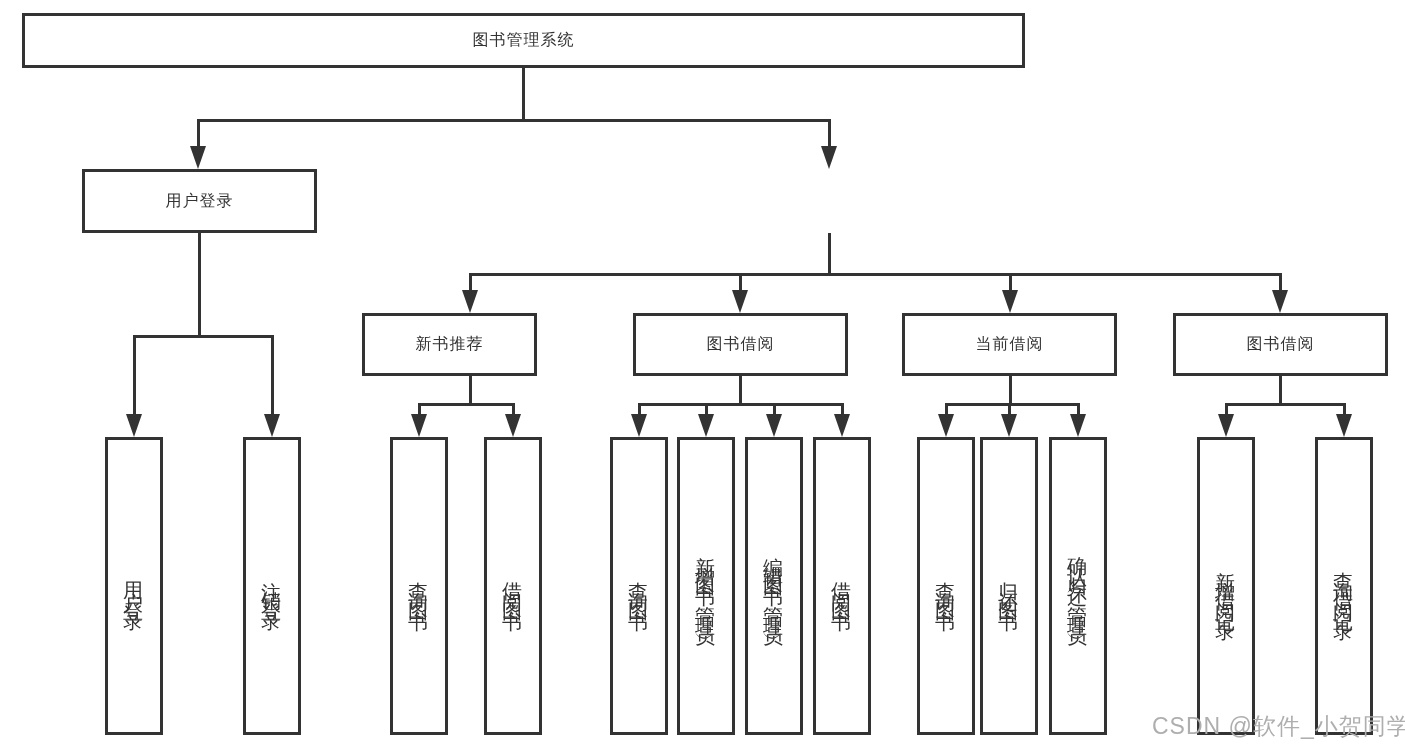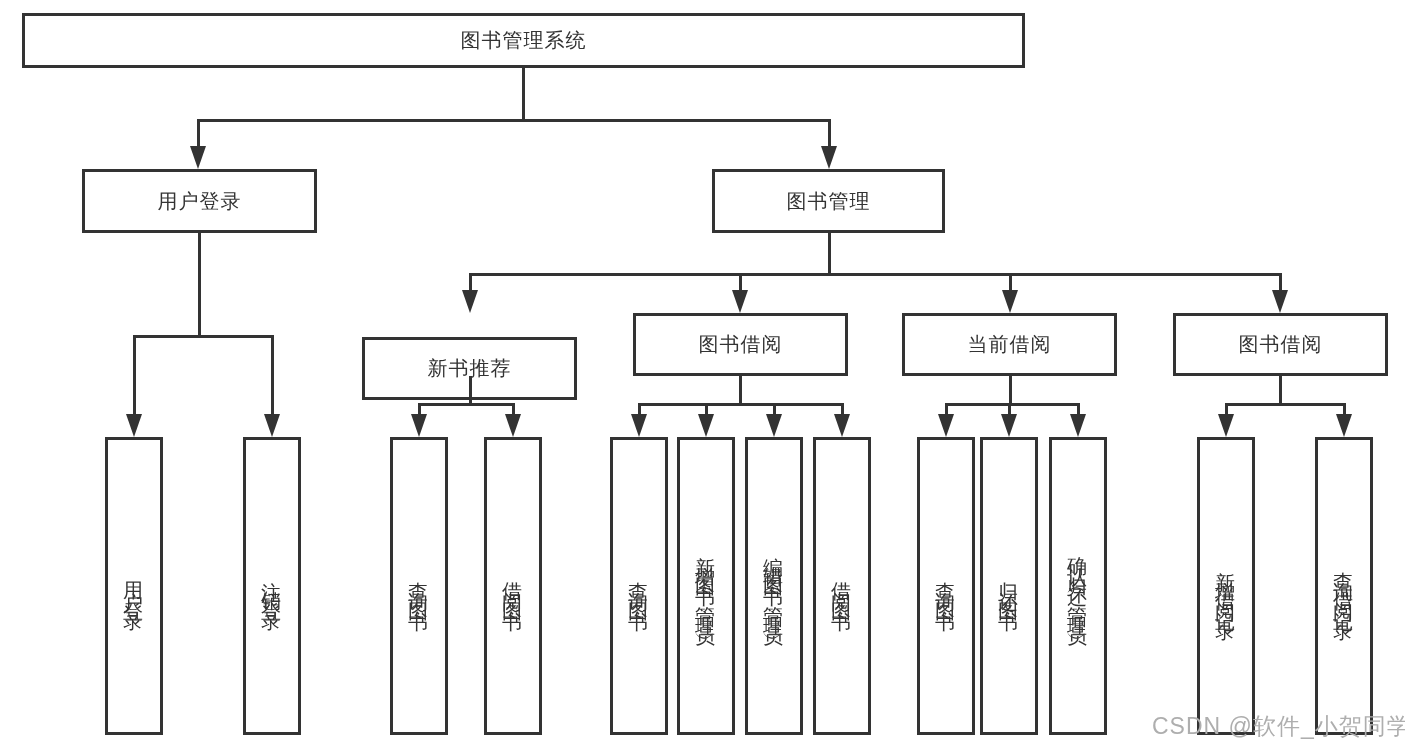--- a/index.html
+++ b/index.html
@@ -18,21 +18,21 @@
   }
   .box{
     position:absolute;
     box-sizing:border-box;
     border:3px solid var(--line);
     background:#ffffff;
     color:var(--text);
     display:flex;
     align-items:center;
     justify-content:center;
-    font-size:20px;
+    font-size:16px;
     letter-spacing:1px;
     white-space:nowrap;
   }
   .vbox{
     writing-mode:vertical-rl;
     text-orientation:mixed;
     letter-spacing:10px;
     white-space:normal;
     font-size:20px;
   }
@@ -61,41 +61,40 @@
   <div class="box" style="left:22px;top:13px;width:1003px;height:55px;">图书管理系统</div>
 
   <div class="vl" style="left:522px;top:68px;height:51px;"></div>
   <div class="hl" style="left:197px;top:119px;width:634px;"></div>
   <div class="vl" style="left:197px;top:119px;height:29px;"></div>
   <div class="arw" style="left:190px;top:146px;"></div>
   <div class="vl" style="left:828px;top:119px;height:29px;"></div>
   <div class="arw" style="left:821px;top:146px;"></div>
 
   <div class="box" style="left:82px;top:169px;width:235px;height:64px;">用户登录</div>
-  <div class="box" style="left:712px;top:169px;width:233px;height:64px;">图书管理</div>
 
   <div class="vl" style="left:198px;top:233px;height:102px;"></div>
   <div class="hl" style="left:133px;top:335px;width:141px;"></div>
   <div class="vl" style="left:133px;top:335px;height:81px;"></div>
   <div class="arw" style="left:126px;top:414px;"></div>
   <div class="vl" style="left:271px;top:335px;height:81px;"></div>
   <div class="arw" style="left:264px;top:414px;"></div>
 
   <div class="vl" style="left:828px;top:233px;height:40px;"></div>
   <div class="hl" style="left:469px;top:273px;width:813px;"></div>
   <div class="vl" style="left:469px;top:273px;height:19px;"></div>
   <div class="arw" style="left:462px;top:290px;"></div>
   <div class="vl" style="left:739px;top:273px;height:19px;"></div>
   <div class="arw" style="left:732px;top:290px;"></div>
   <div class="vl" style="left:1009px;top:273px;height:19px;"></div>
   <div class="arw" style="left:1002px;top:290px;"></div>
   <div class="vl" style="left:1279px;top:273px;height:19px;"></div>
   <div class="arw" style="left:1272px;top:290px;"></div>
 
-  <div class="box" style="left:362px;top:313px;width:215px;height:63px;margin-top:24px;">新书推荐</div>
+  <div class="box" style="left:362px;top:313px;width:175px;height:63px;">新书推荐</div>
   <div class="box" style="left:633px;top:313px;width:215px;height:63px;">图书借阅</div>
   <div class="box" style="left:902px;top:313px;width:215px;height:63px;">当前借阅</div>
   <div class="box" style="left:1173px;top:313px;width:215px;height:63px;">图书借阅</div>
 
   <div class="vl" style="left:469px;top:376px;height:27px;"></div>
   <div class="hl" style="left:418px;top:403px;width:97px;"></div>
   <div class="vl" style="left:418px;top:403px;height:13px;"></div>
   <div class="arw" style="left:411px;top:414px;"></div>
   <div class="vl" style="left:512px;top:403px;height:13px;"></div>
   <div class="arw" style="left:505px;top:414px;"></div>

